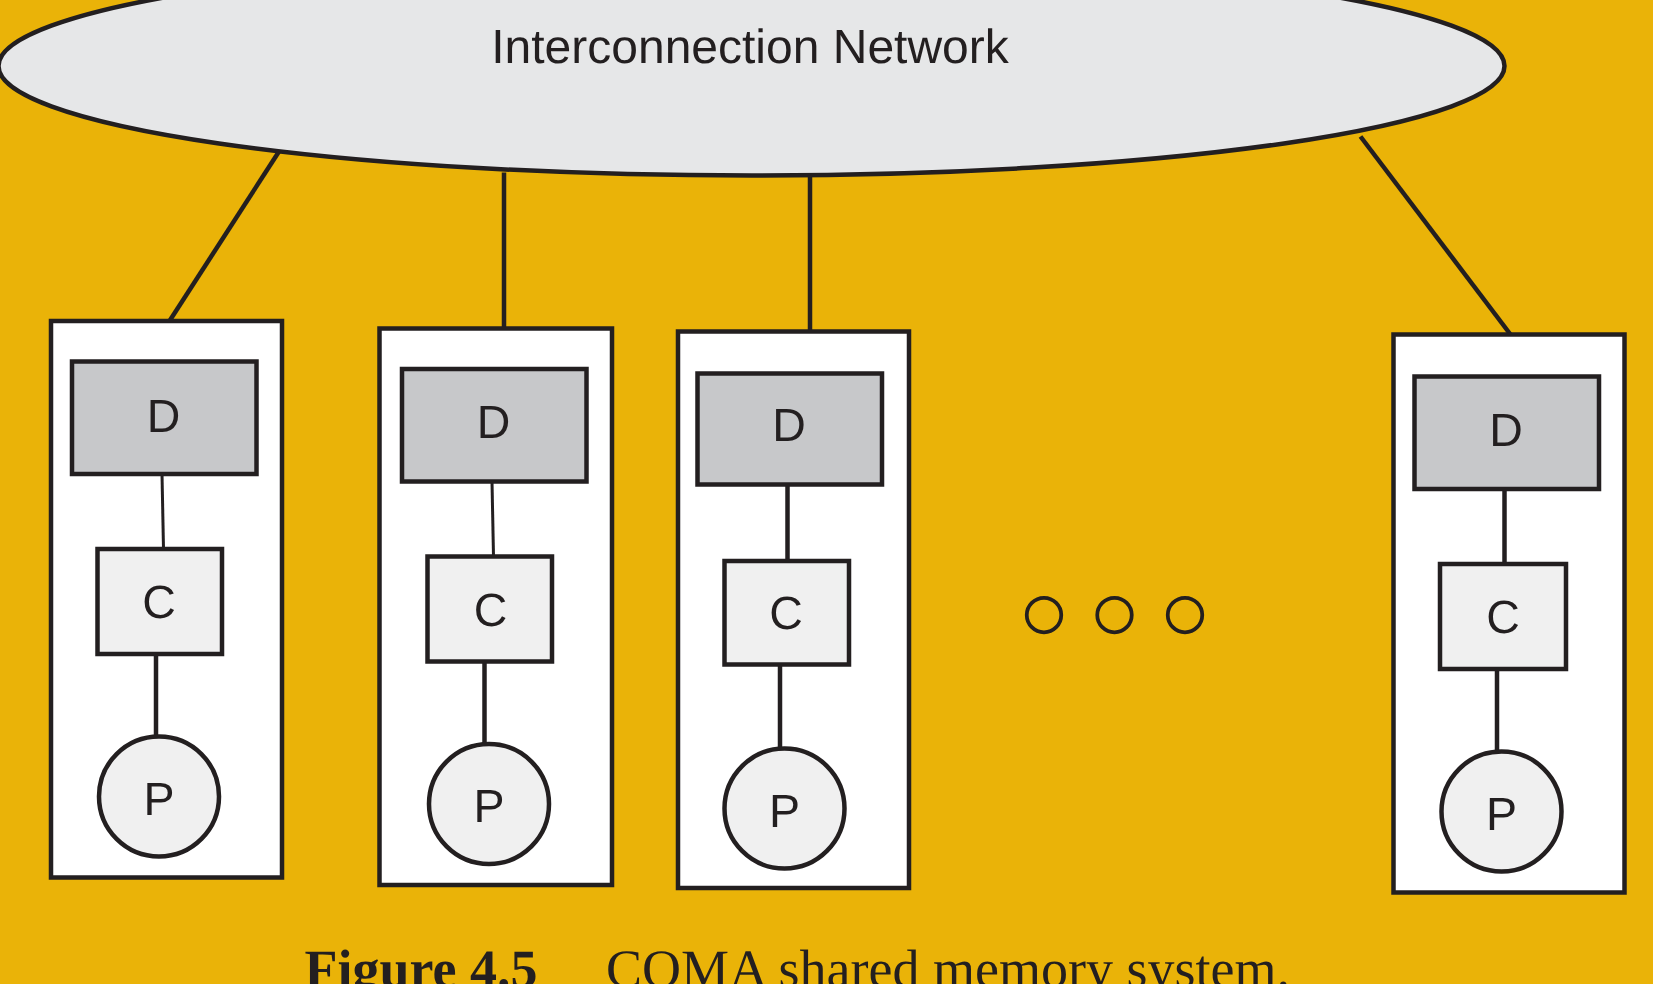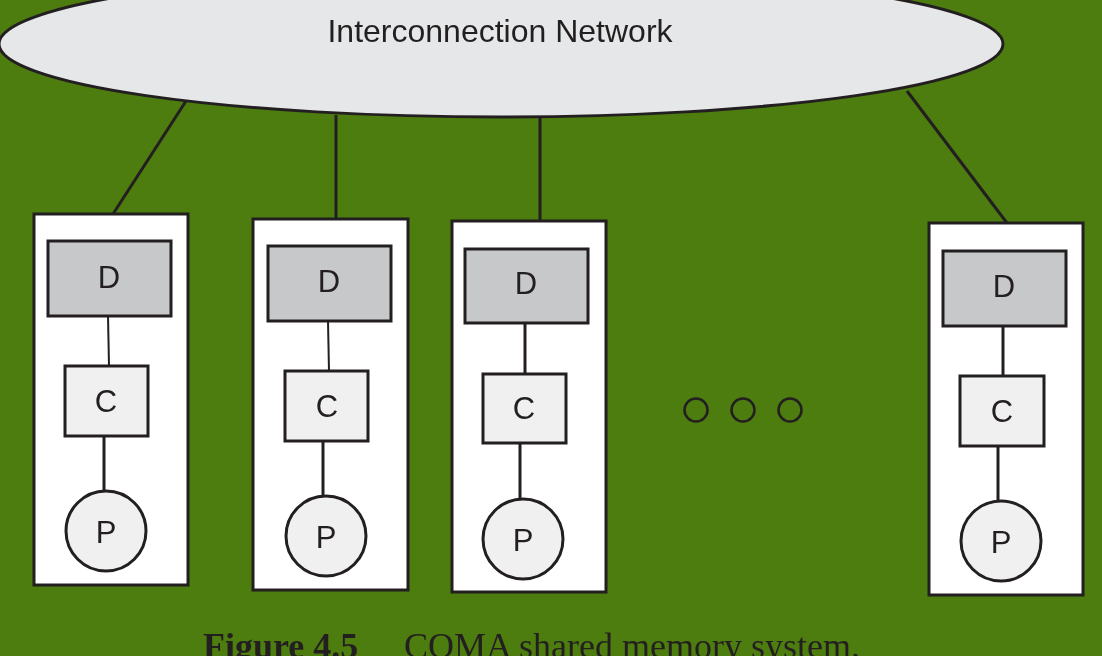--- a/index.html
+++ b/index.html
@@ -1,16 +1,16 @@
 <!DOCTYPE html>
 <html><head>
 <meta charset="utf-8">
 <style>
   html, body { margin: 0; padding: 0; background: #ffffff; }
-  #stage { position: relative; width: 1102px; height: 656px; overflow: hidden; background: #4d7c0f; }
+  #stage { position: relative; width: 1102px; height: 656px; overflow: hidden; background: #eab308; }
   svg { position: absolute; left: 0; top: 0; }
   .sans { font-family: "Liberation Sans", sans-serif; fill: #231f20; }
   .serif { font-family: "Liberation Serif", serif; fill: #231f20; }
 </style>
 </head>
 <body>
 
 <div id="stage">
   <svg width="1102" height="660" viewBox="0 0 1102 660" xmlns="http://www.w3.org/2000/svg">
 

